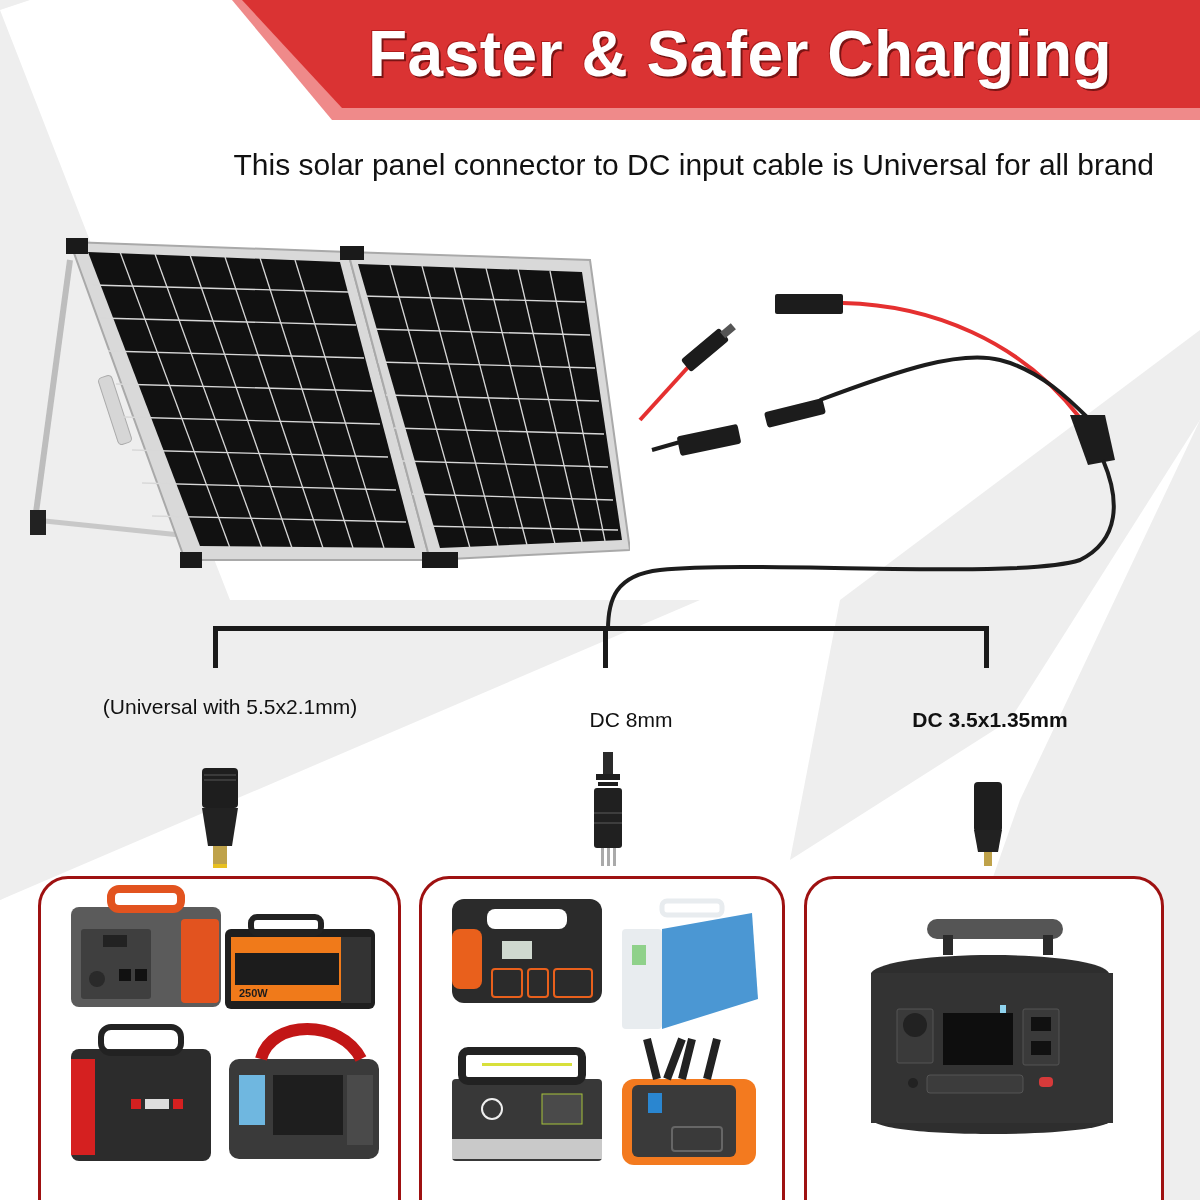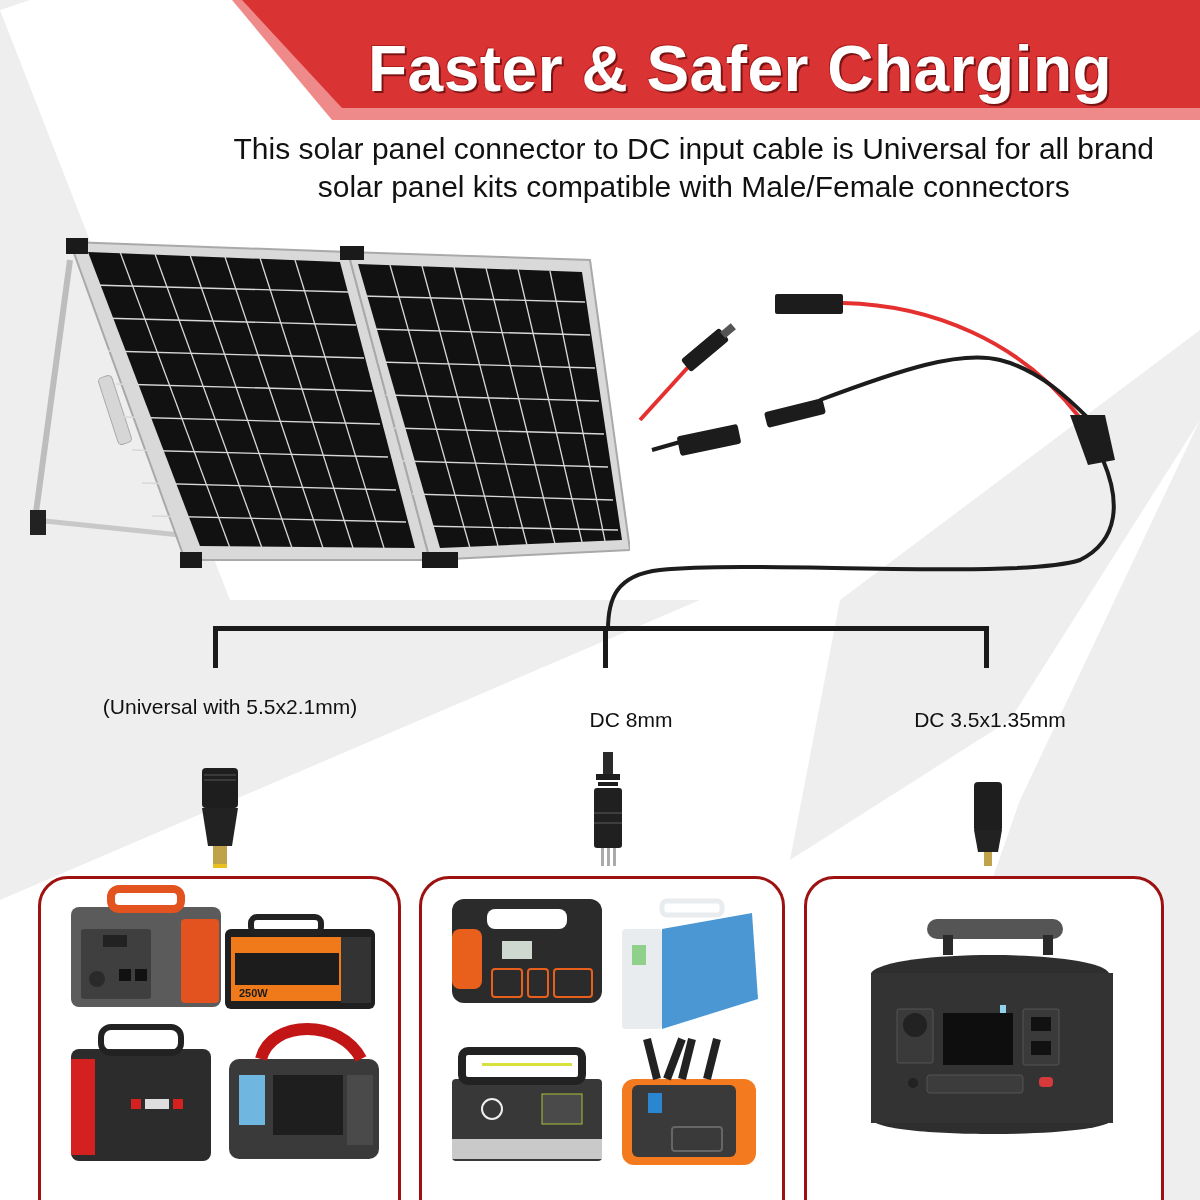--- a/index.html
+++ b/index.html
@@ -1,20 +1,20 @@
 <!DOCTYPE html>
 <html><head>
 <meta charset="utf-8">
 <style>
   html,body{margin:0;padding:0;}
   body{width:1200px;height:1200px;position:relative;overflow:hidden;background:#ffffff;font-family:"Liberation Sans",sans-serif;}
   .bg-layer{position:absolute;inset:0;}
   .abs{position:absolute;}
-  .banner-text{position:absolute;left:368px;top:12px;width:820px;font-family:"Liberation Sans",sans-serif;font-weight:bold;font-size:64px;line-height:84px;color:#ffffff;letter-spacing:0.5px;text-shadow:2px 2px 0 #7a1414, -1px -1px 0 #b11c1c;white-space:nowrap;margin-top:15px;}
-  .subtitle{position:absolute;right:46px;top:130px;text-align:center;font-family:"Liberation Sans",sans-serif;font-size:30px;line-height:38px;color:#111111;}
+  .banner-text{position:absolute;left:368px;top:12px;width:820px;font-family:"Liberation Sans",sans-serif;font-weight:bold;font-size:64px;line-height:84px;color:#ffffff;letter-spacing:0.5px;text-shadow:2px 2px 0 #7a1414, -1px -1px 0 #b11c1c;white-space:nowrap;}
+  .subtitle{position:absolute;right:46px;top:146px;text-align:left;font-family:"Liberation Sans",sans-serif;font-size:30px;line-height:38px;color:#111111;}
   .label{position:absolute;font-family:"Liberation Sans",sans-serif;font-size:21px;line-height:24px;color:#111;text-align:center;white-space:nowrap;}
   .device-box{position:absolute;top:876px;height:368px;border:3px solid #9e1111;border-radius:30px;background:#ffffff;box-sizing:border-box;}
 </style>
 </head>
 <body>
 
 <svg class="bg-layer" width="1200" height="1200" viewBox="0 0 1200 1200">
   <polygon points="0,10 230,600 700,600 0,900" fill="#eeeeee"></polygon>
   <polygon points="0,10 30,0 0,0" fill="#eeeeee"></polygon>
   <polygon points="0,600 600,600 1200,340 1200,220 760,600" fill="none"></polygon>
@@ -24,21 +24,20 @@
 </svg>
 
 <svg class="abs" style="left:0;top:0" width="1200" height="130">
   <polygon points="232,0 1200,0 1200,120 332,120" fill="#ef8a8a"></polygon>
   <polygon points="242,0 1200,0 1200,108 342,108" fill="#da3333"></polygon>
 </svg>
 <div class="banner-text">Faster &amp; Safer Charging</div>
 
 <div class="subtitle">
   <div>This solar panel connector to DC input cable is Universal for all brand</div>
-  <div>solar panel kits compatible with Male/Female connectors</div>
 </div>
 
 <svg class="abs" style="left:30px;top:230px" width="600" height="380">
 
   <line x1="40" y1="30" x2="5" y2="290" stroke="#bdbdbd" stroke-width="6"></line>
   <line x1="5" y1="290" x2="150" y2="305" stroke="#c8c8c8" stroke-width="5"></line>
   <rect x="0" y="280" width="16" height="25" fill="#222"></rect>
 
   <rect x="78" y="145" width="14" height="70" rx="4" fill="#d6d6d6" stroke="#aaa" transform="rotate(-18 85 180)"></rect>
 
@@ -111,21 +110,21 @@
   <rect x="213" y="26" width="776" height="5" fill="#1a1a1a"></rect>
   <rect x="213" y="26" width="5" height="42" fill="#1a1a1a"></rect>
   <rect x="603" y="26" width="5" height="42" fill="#1a1a1a"></rect>
   <rect x="984" y="26" width="5" height="42" fill="#1a1a1a"></rect>
 </svg>
 
 <div class="label" style="left:60px;top:695px;width:340px;">
   <div>(Universal with 5.5x2.1mm)</div>
 </div>
 <div class="label" style="left:531px;top:708px;width:200px;">DC 8mm</div>
-<div class="label" style="left:860px;top:708px;width:260px;">DC 3.5x1.35mm</div>
+<div class="label" style="left:860px;top:708px;width:260px;font-weight:bold;">DC 3.5x1.35mm</div>
 
 <svg class="abs" style="left:196px;top:766px" width="50" height="105">
   <rect x="6" y="2" width="36" height="40" rx="4" fill="#1e1e1e"></rect>
   <rect x="8" y="8" width="32" height="2" fill="#3a3a3a"></rect>
   <rect x="8" y="13" width="32" height="2" fill="#3a3a3a"></rect>
   <polygon points="6,42 42,42 36,80 12,80" fill="#222"></polygon>
   <rect x="17" y="80" width="14" height="22" fill="#bfa24a"></rect>
   <rect x="17" y="98" width="14" height="4" fill="#e8c020"></rect>
 </svg>
 <svg class="abs" style="left:588px;top:752px" width="40" height="120">

